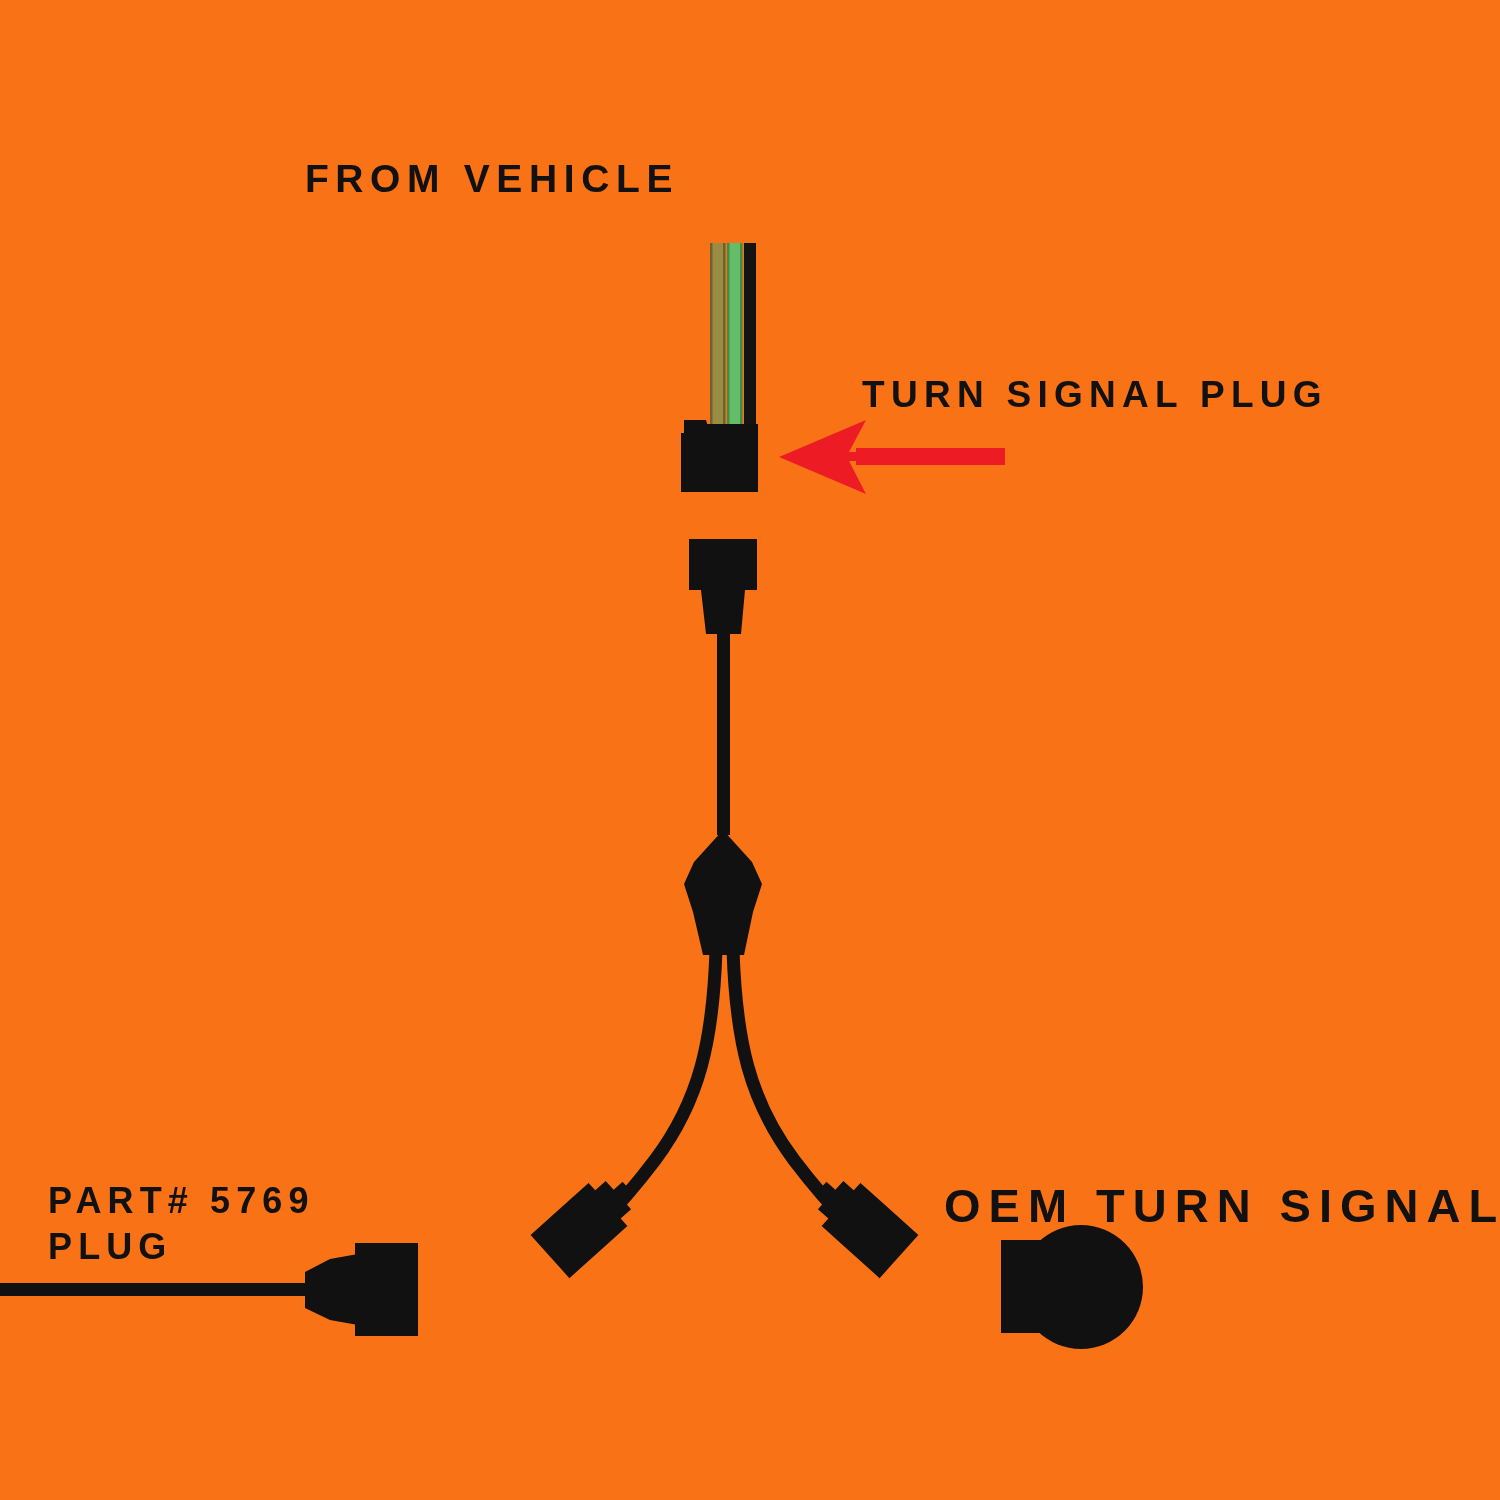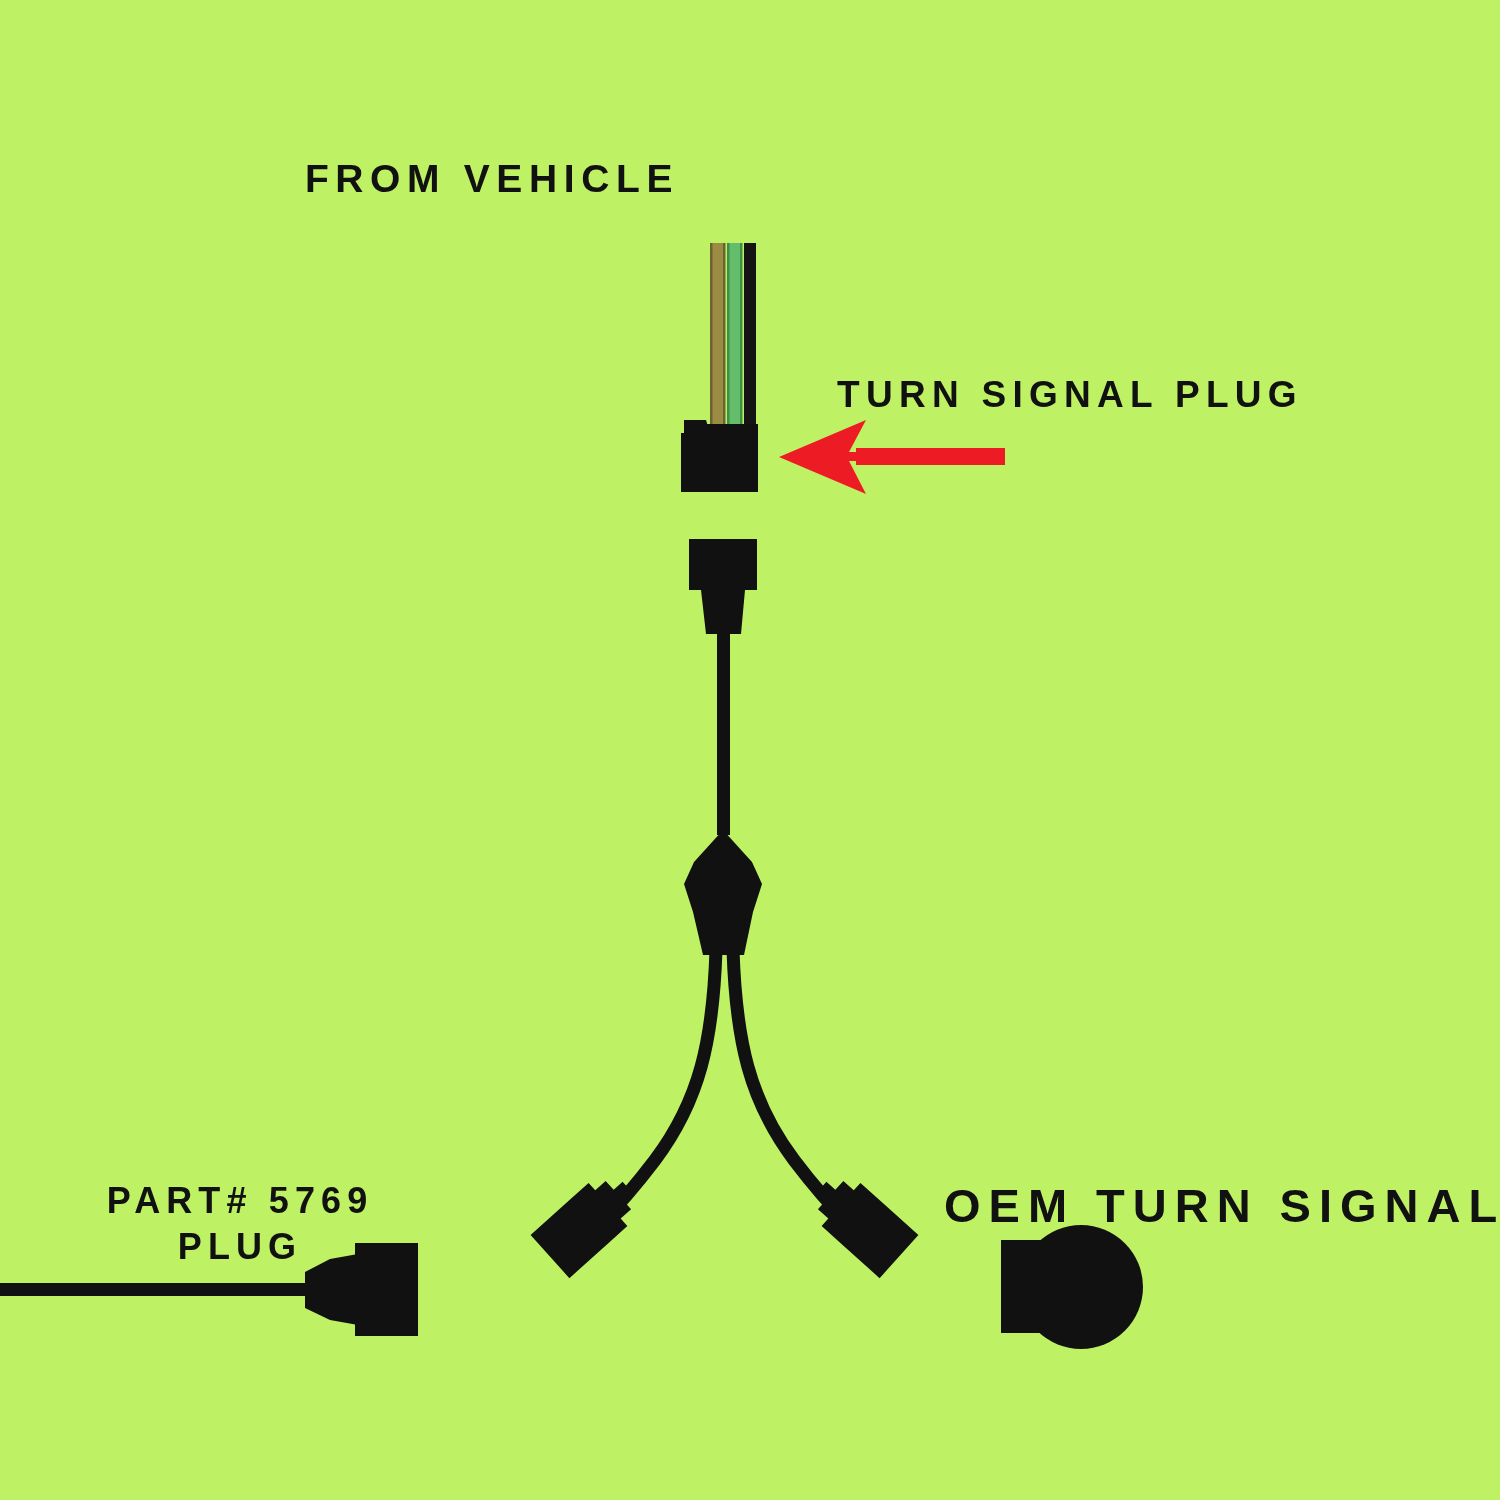--- a/index.html
+++ b/index.html
@@ -5,21 +5,21 @@
 <style>
   html, body {
     margin: 0;
     padding: 0;
     background: #ffffff;
   }
   #canvas {
     position: relative;
     width: 1500px;
     height: 1500px;
-    background: #bef264;
+    background: #f97316;
     overflow: hidden;
     font-family: "Liberation Sans", "DejaVu Sans", sans-serif;
   }
   .diagram-svg {
     position: absolute;
     top: 0;
     left: 0;
     width: 1500px;
     height: 1500px;
   }
@@ -36,29 +36,29 @@
   }
   #label-from-vehicle {
     left: 0;
     top: 154px;
     width: 1500px;
     text-align: center;
     font-size: 39px;
     transform: translateX(-258px);
   }
   #label-turn-signal-plug {
-    left: 837px;
+    left: 862px;
     top: 371px;
     font-size: 37px;
   }
   #label-part-plug {
-    left: 40px;
+    left: 48px;
     top: 1178px;
     width: 400px;
-    text-align: center;
+    text-align: left;
     font-size: 36px;
   }
   #label-oem-turn-signal {
     left: 944px;
     top: 1176px;
     font-size: 47px;
   }
 </style>
 </head>
 <body>

